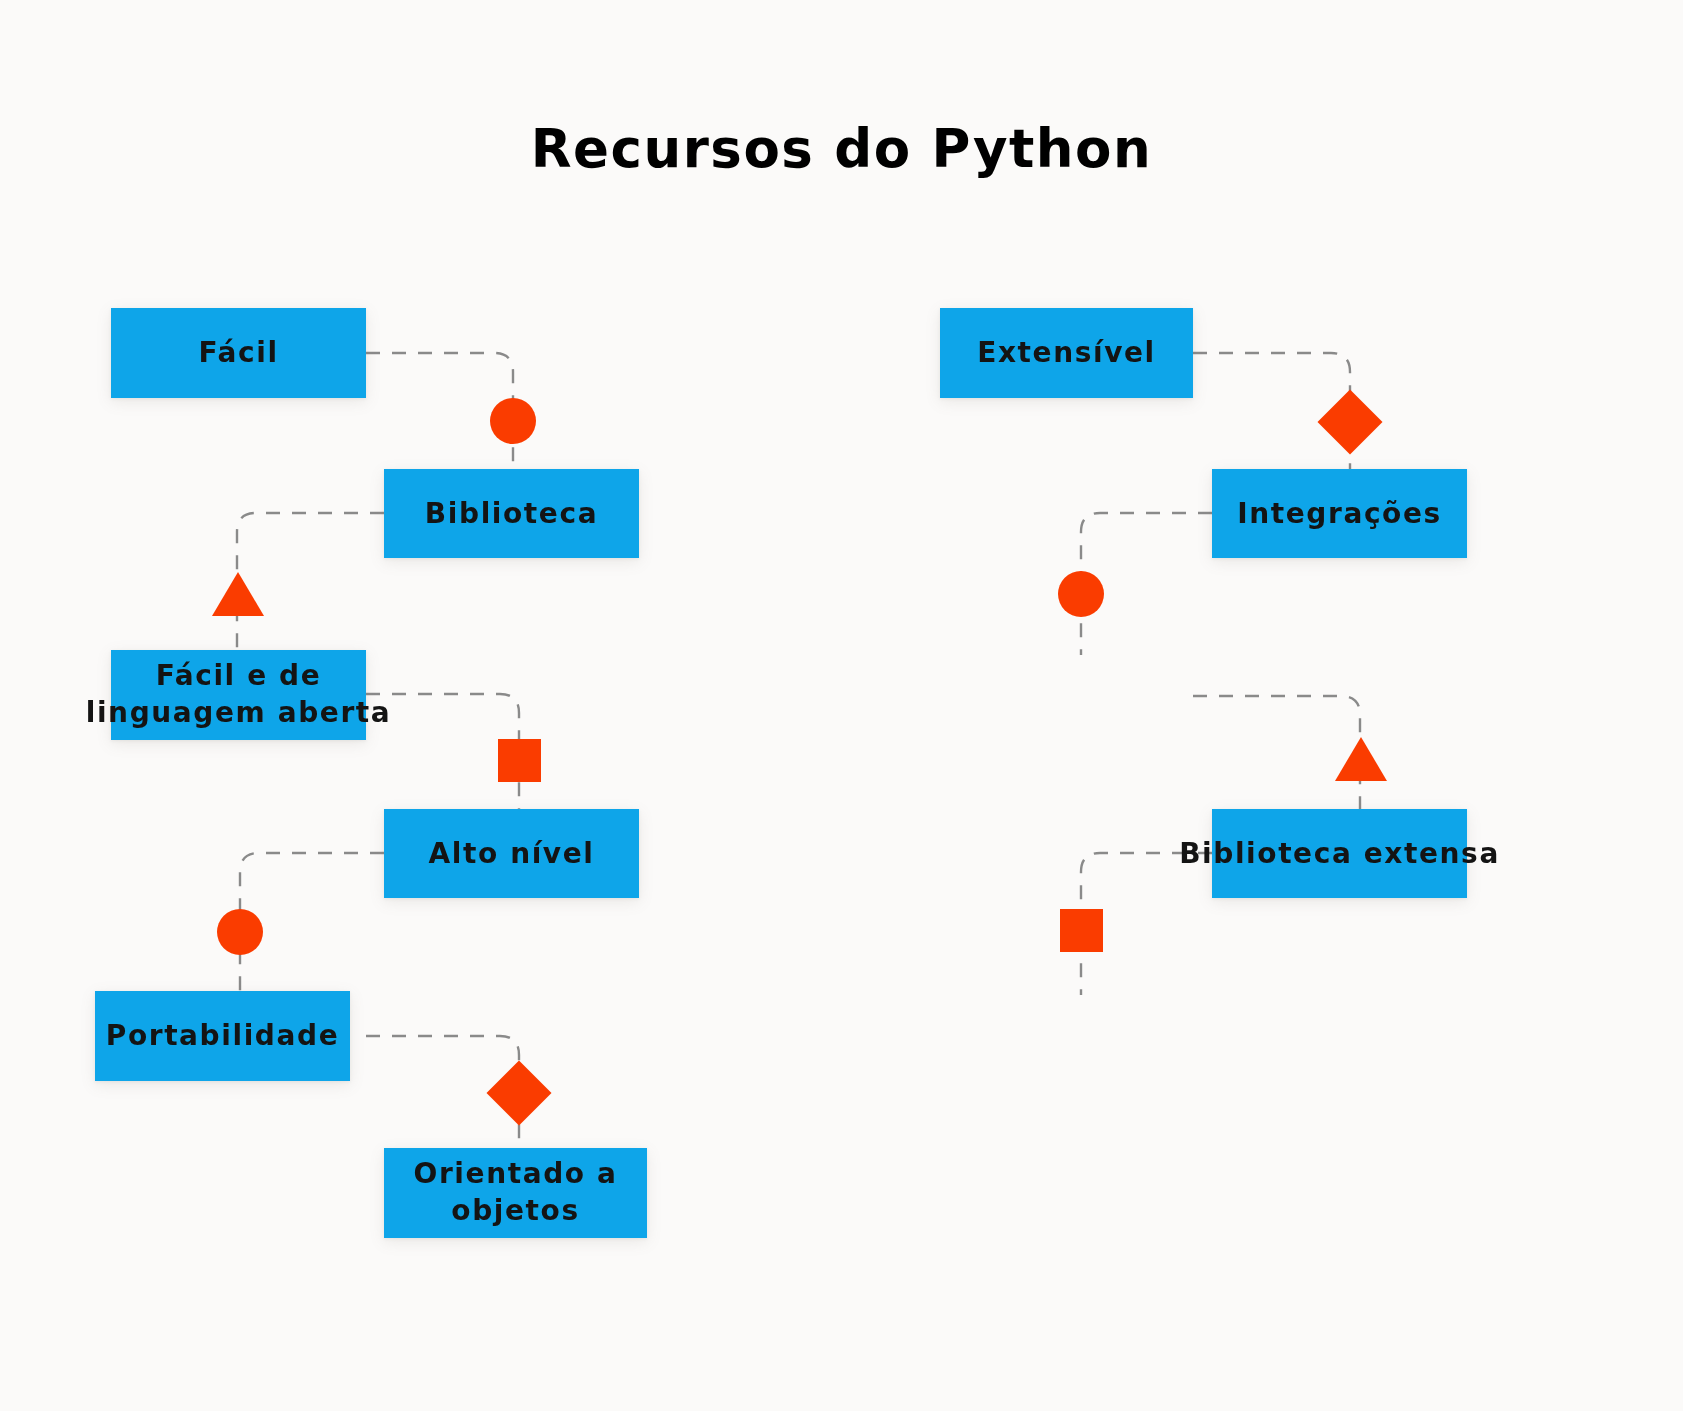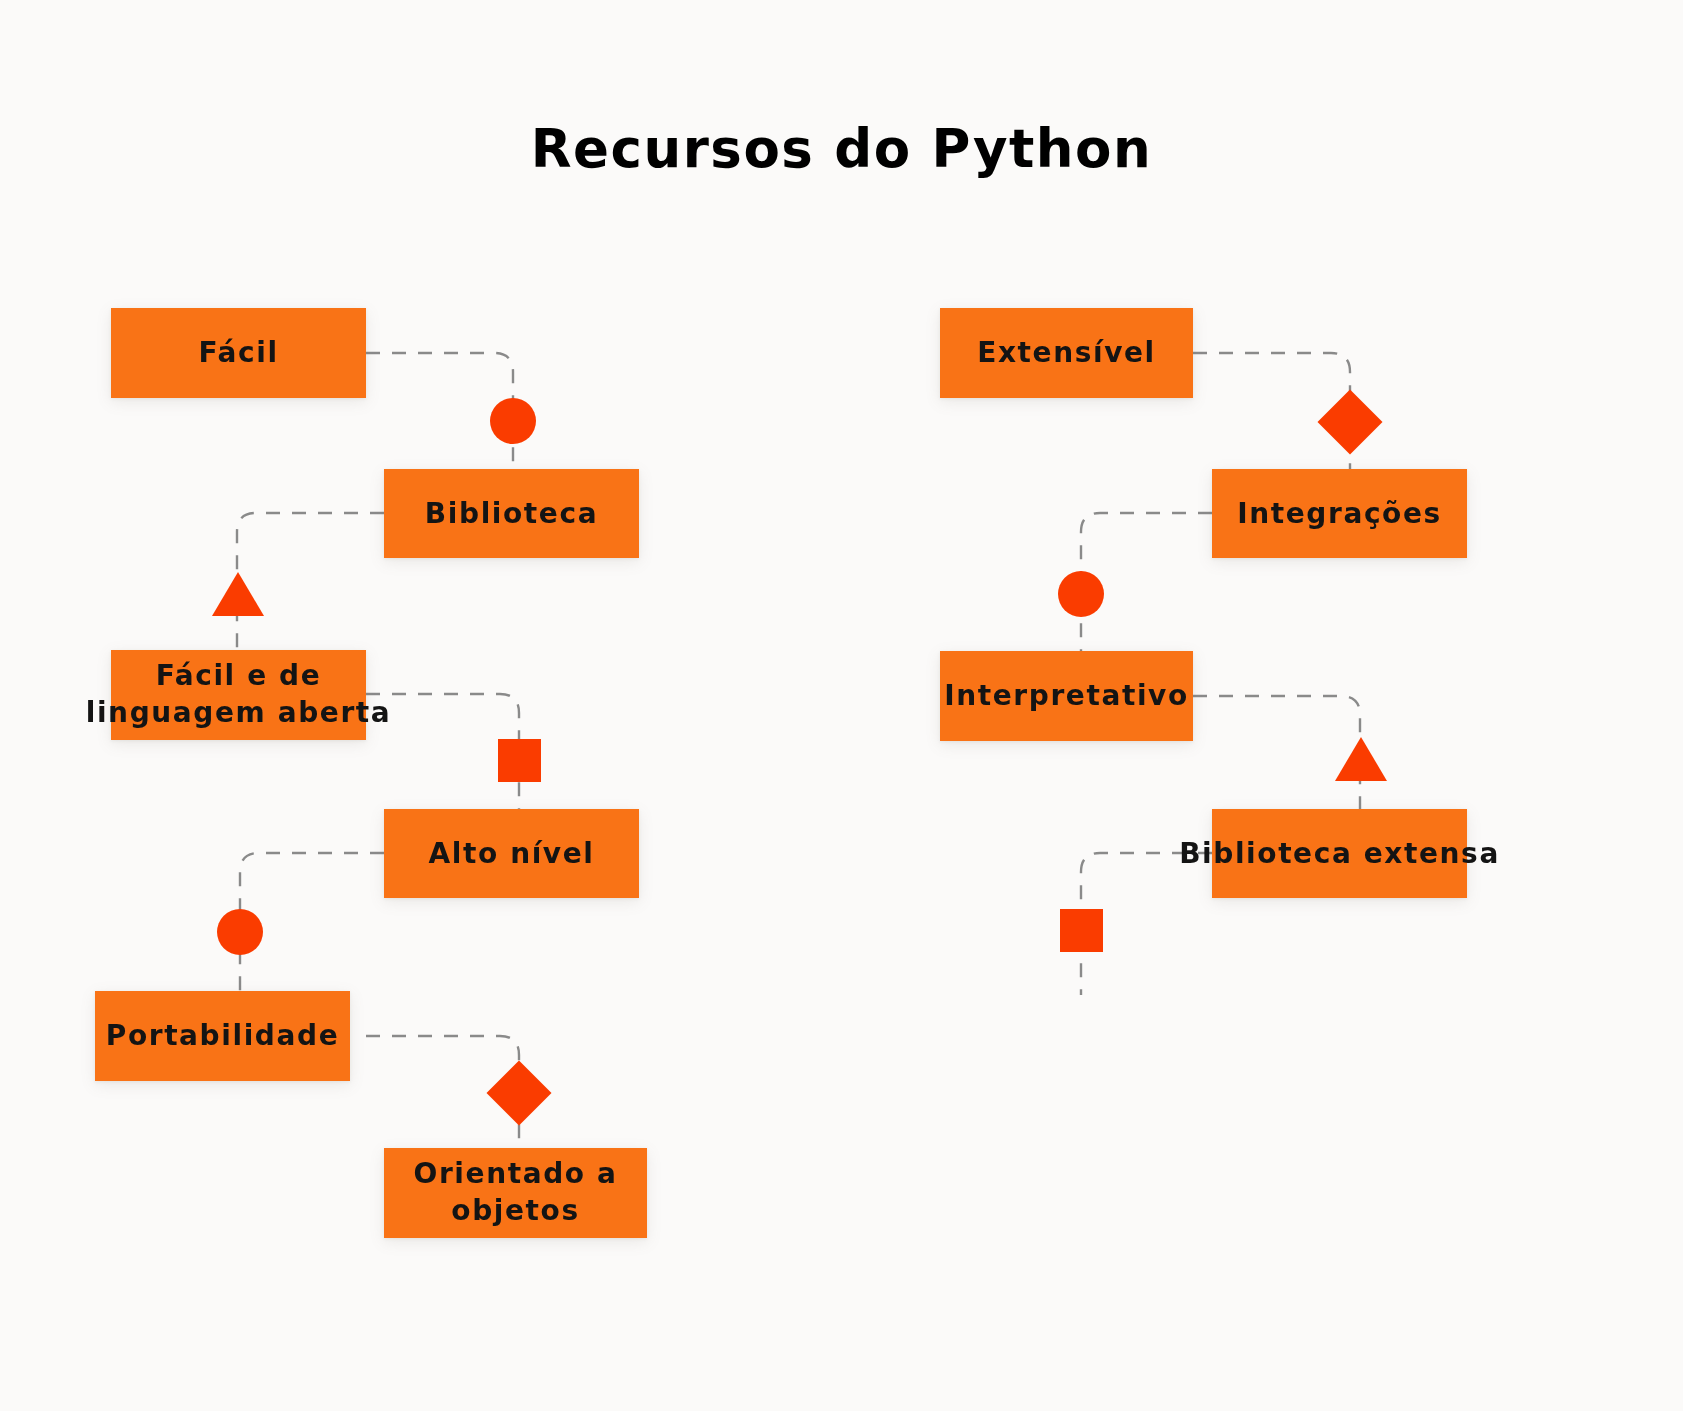--- a/index.html
+++ b/index.html
@@ -17,21 +17,21 @@
     font-size:53px;font-weight:bold;color:#000000;
     letter-spacing:1.5px;
     font-family:"DejaVu Sans","Liberation Sans",sans-serif;
   }
 
   
   #links{position:absolute;left:0;top:0;width:1683px;height:1411px;}
 
   .node{
     position:absolute;
-    background:#f97316;
+    background:#0ea5e9;
     box-shadow:0 4px 14px rgba(120,115,110,0.13), 0 1px 3px rgba(120,115,110,0.10);
     display:flex;align-items:center;justify-content:center;
     z-index:3;
     text-decoration:underline;
   }
   .node .lbl{
     position:absolute;left:50%;top:50%;
     transform:translate(-50%,-50%);
     white-space:nowrap;
     font-size:28px;font-weight:bold;color:#141414;
@@ -114,22 +114,19 @@
   </div>
 
   <div class="node" style="left:940px;top:308px;width:253px;height:90px;">
     <span class="lbl">Extensível</span>
   </div>
 
   <div class="node" style="left:1212px;top:469px;width:255px;height:89px;">
     <span class="lbl">Integrações</span>
   </div>
 
-  <div class="node" style="left:940px;top:651px;width:253px;height:90px;">
-    <span class="lbl">Interpretativo</span>
-  </div>
 
   <div class="node" style="left:1212px;top:809px;width:255px;height:89px;">
     <span class="lbl">Biblioteca extensa</span>
   </div>
 
 
 </div>
 
 </body></html>

